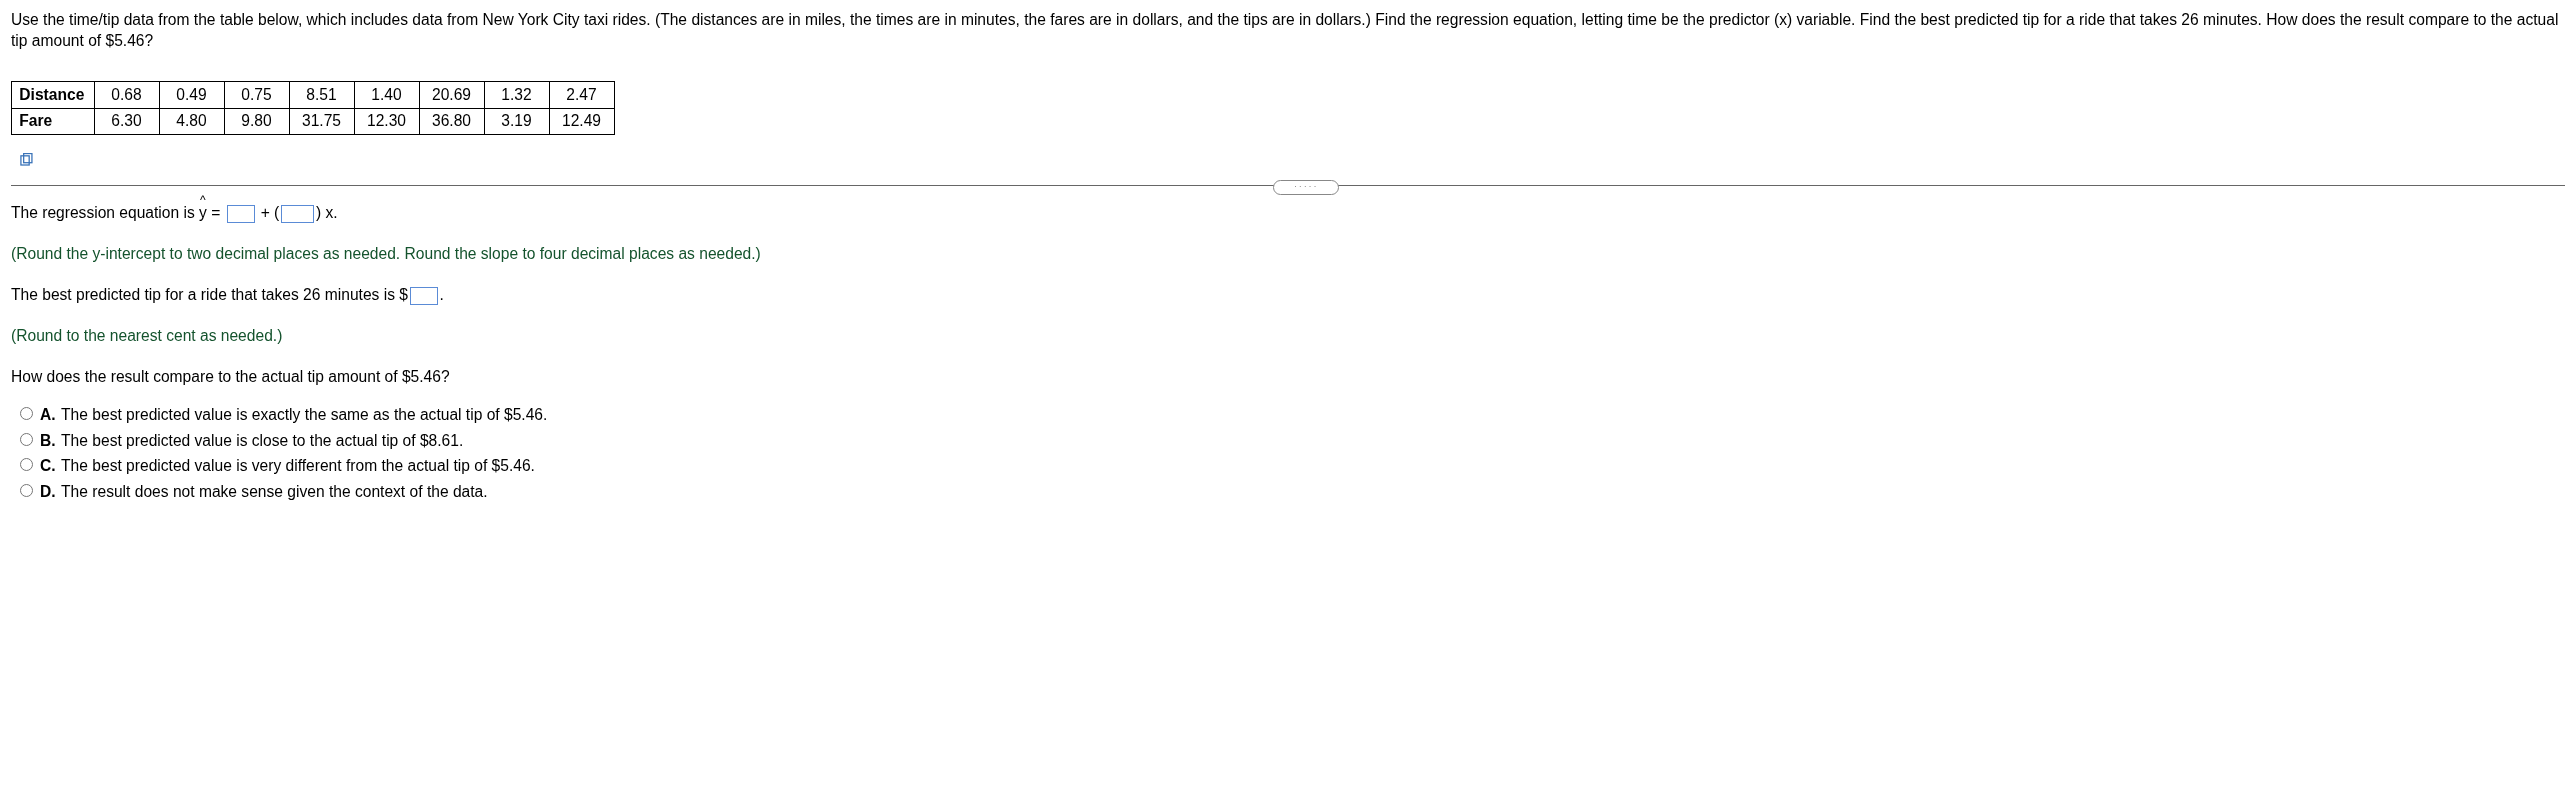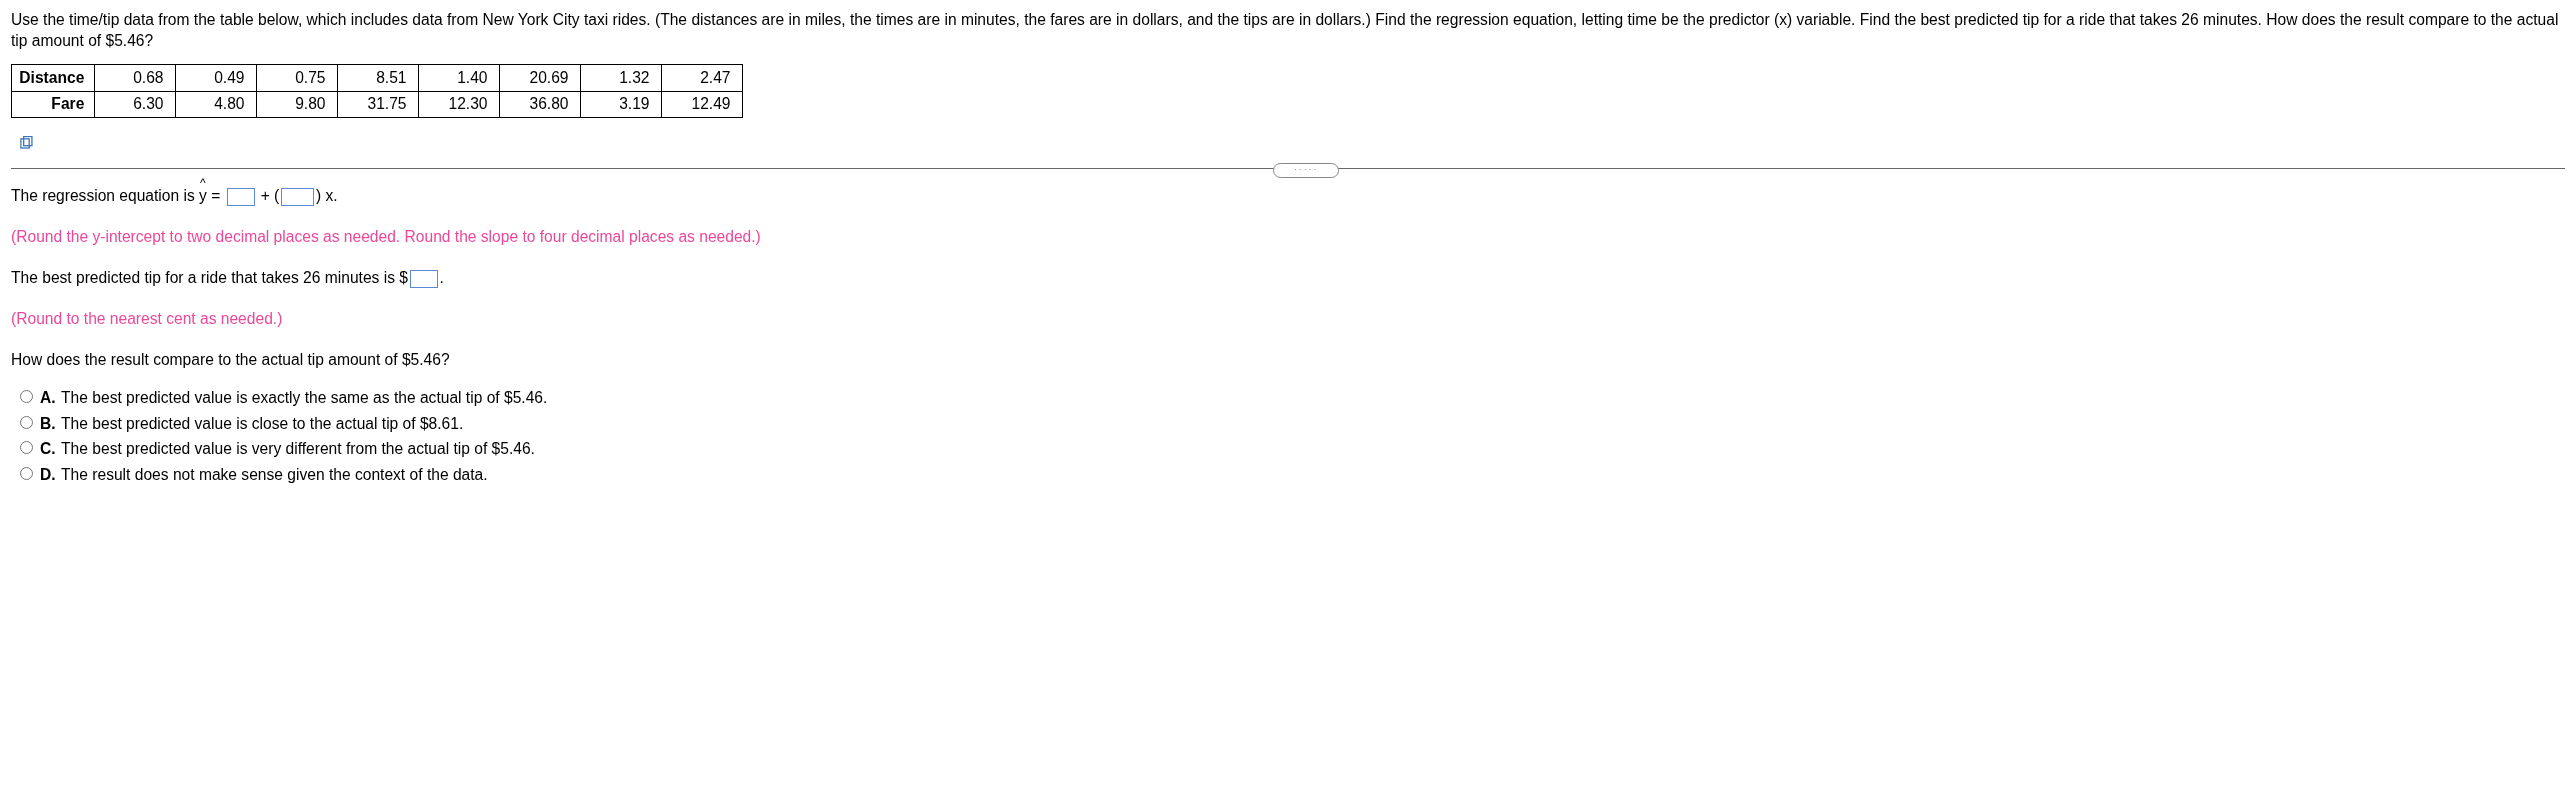--- a/index.html
+++ b/index.html
@@ -1,25 +1,25 @@
 <!DOCTYPE html>
 <html style="font-size:14.7px"><head>
 <meta charset="utf-8">
 <style>
 body{font-family:Arial,Helvetica,sans-serif;font-size:15.6px;margin:0;padding:9.2px 11px;color:#000}
-.instruct{line-height:1.35;margin-bottom:13px}
+.instruct{line-height:1.35;margin-bottom:30px}
 table{border-collapse:collapse;margin-bottom:16.5px}
-td{border:0.9px solid #000;padding:3.7px 7.3px;text-align:right;font-size:15.6px}
+td{border:0.9px solid #000;padding:3.7px 7.3px;text-align:left;font-size:15.6px}
 td.hd{font-weight:bold;padding-right:9.2px}
-td.num{text-align:right;min-width:42px;padding-left:27px;padding-right:11px}
+td.num{text-align:center;min-width:42px;padding-left:11px;padding-right:11px}
 .copyicon{display:inline-block;margin-left:9.2px;color:#3a73b8;vertical-align:middle}
 .sep{border:none;border-top:0.9px solid #666;margin:14.7px 0 9.2px 0;position:relative}
 .sliver{position:absolute;right:48%;top:-6.4px;width:64px;height:13px;border:0.9px solid #888;border-radius:9.2px;background:#fff;color:#888;font-size:9.2px;text-align:center;letter-spacing:1.8px;line-height:11px}
 .line{margin:13px 0;line-height:1.8}
-.hint{color:#ec4899}
+.hint{color:#14532d}
 .inputbox{display:inline-block;border:0.9px solid #5a8bd6;width:26px;height:16.5px;vertical-align:middle;margin:0 1.8px}
 .inputbox.w{width:31px}
 input[type=radio]{margin-right:7.3px}
 .opt{margin:5.5px 0 5.5px 3.7px}
 .opt b{margin-right:5.5px}
 .yhat{position:relative;display:inline-block}
 .yhat .hat{position:absolute;top:-9.2px;left:0.9px;font-size:12px}
 </style>
 </head>
 <body>

